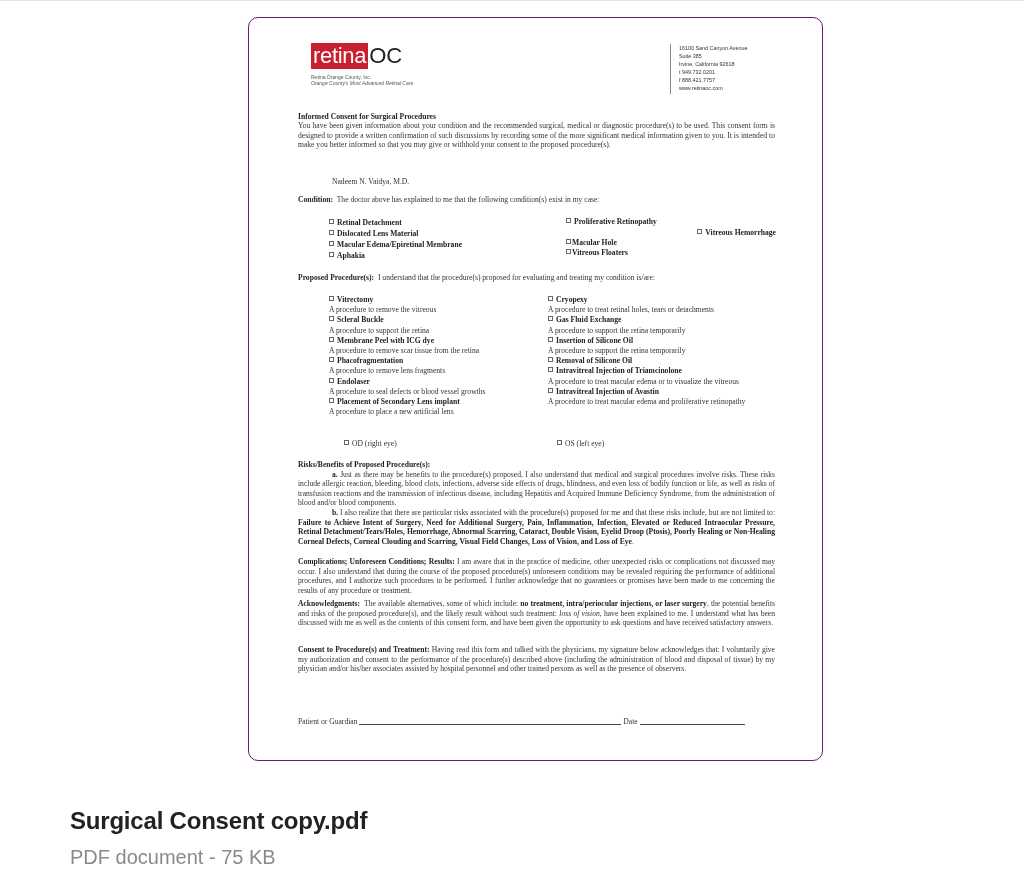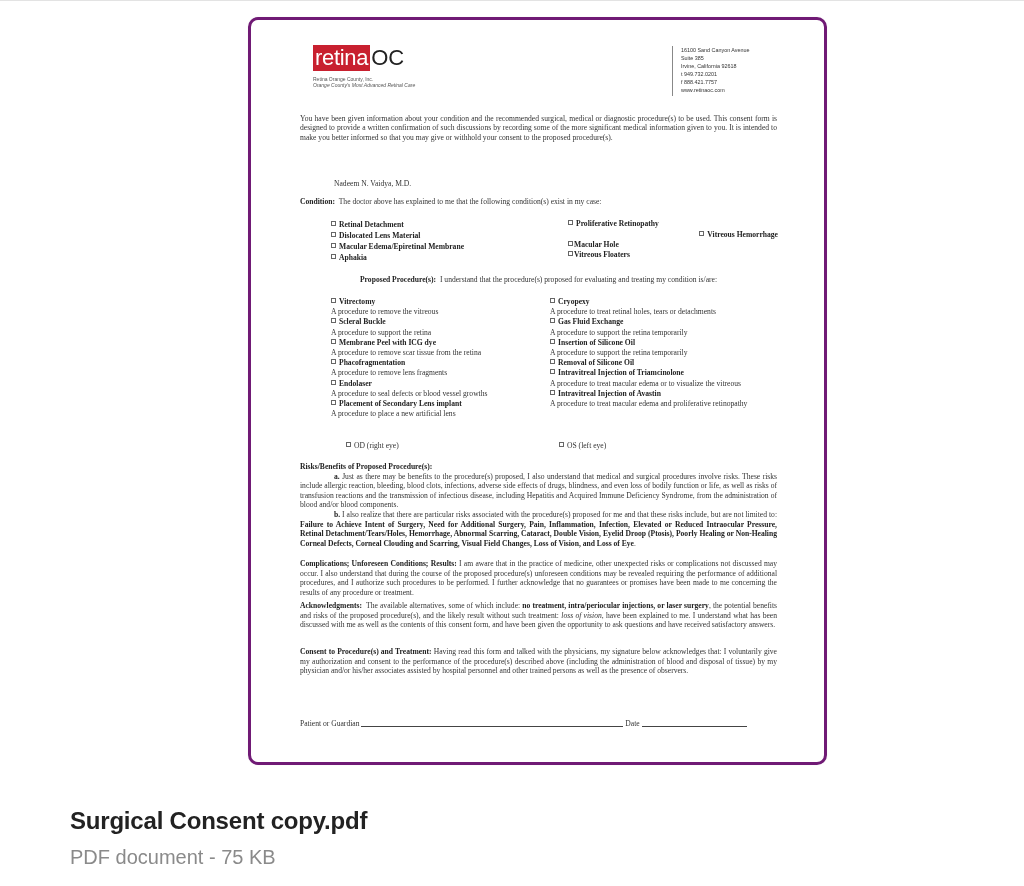--- a/index.html
+++ b/index.html
@@ -1,18 +1,18 @@
 <!DOCTYPE html>
 <html><head>
 <meta charset="utf-8">
 <style>
   html, body { margin:0; padding:0; }
   body { width:1024px; height:886px; background:#ffffff; position:relative; overflow:hidden; font-family:"Liberation Sans", sans-serif; }
   .topline { position:absolute; left:0; top:0; width:1024px; height:1px; background:#e3e3e3; }
-  .page { position:absolute; left:248px; top:17px; width:573px; height:742px; background:#fff; border:3px solid #701a75; border-radius:10px; box-shadow:0 0 2px rgba(0,0,0,0.05); }
+  .page { position:absolute; left:248px; top:17px; width:573px; height:742px; background:#fff; border:1px solid #701a75; border-radius:10px; box-shadow:0 0 2px rgba(0,0,0,0.05); }
   .doc { position:absolute; left:49px; top:0; width:477px; font-family:"Liberation Serif", serif; color:#333; font-size:7.6px; line-height:9.4px; }
   .logo { position:absolute; left:62px; top:25px; }
   .logo-box { display:inline-block; background:#c8202f; color:#fff; font-family:"Liberation Sans", sans-serif; font-size:22px; line-height:26px; padding:0 2px; letter-spacing:-0.3px; }
   .logo-oc { display:inline-block; color:#222; font-family:"Liberation Sans", sans-serif; font-size:22px; line-height:26px; margin-left:1px; }
   .logo-sub { font-size:5px; line-height:6px; color:#555; margin-top:5px; font-family:"Liberation Sans", sans-serif; }
   .logo-sub i { font-style:italic; }
   .addr { position:absolute; left:421px; top:26px; border-left:1px solid #888; padding-left:8px; font-size:5.4px; line-height:8.1px; color:#333; font-family:"Liberation Sans", sans-serif; height:50px; }
   .abs { position:absolute; }
   b { font-weight:bold; color:#222; }
   .cb { display:inline-block; width:3px; height:3px; border:0.6px solid #666; margin-right:3px; vertical-align:1px; }
@@ -42,41 +42,42 @@
     <div>Suite 385</div>
     <div>Irvine, California 92618</div>
     <div>t 949.732.0201</div>
     <div>f 888.421.7757</div>
     <div>www.retinaoc.com</div>
   </div>
 
   <div class="doc">
 
     <div class="abs" style="top:94px; left:0; width:477px;">
+      <div><b>Informed Consent for Surgical Procedures</b></div>
       <div class="para">You have been given information about your condition and the recommended surgical, medical or diagnostic procedure(s) to be used.  This consent form is designed to provide a written confirmation of such discussions by recording some of the more significant medical information given to you.  It is intended to make you better informed so that you may give or withhold your consent to the proposed procedure(s).</div>
     </div>
     <div class="abs" style="top:159px; left:34px;">Nadeem N. Vaidya, M.D.</div>
 
     <div class="abs" style="top:177px; left:0; width:477px;">
       <b>Condition:</b>&nbsp; <span>The doctor above has explained to me that the following condition(s) exist in my case:</span>
     </div>
     <div class="abs" style="top:199px; left:31px; width:210px; line-height:11px;">
       <div><span class="cb"></span><b>Retinal Detachment</b></div>
       <div><span class="cb"></span><b>Dislocated Lens Material</b></div>
       <div><span class="cb"></span><b>Macular Edema/Epiretinal Membrane</b></div>
       <div><span class="cb"></span><b>Aphakia</b></div>
     </div>
     <div class="abs" style="top:199px; left:247px; width:210px; line-height:10px;margin-left:21px;">
       <div><span class="cb"></span><b>Proliferative Retinopathy</b></div>
       <div style="margin-top:1px;text-align:right;"><span class="cb"></span><b>Vitreous Hemorrhage</b></div>
       <div><span class="cb" style="margin-right:1px;"></span><b>Macular Hole</b></div>
       <div><span class="cb" style="margin-right:1px;"></span><b>Vitreous Floaters</b></div>
     </div>
 
-    <div class="abs" style="top:255px; left:0; width:477px;text-align:center;">
+    <div class="abs" style="top:255px; left:0; width:477px;">
       <b>Proposed Procedure(s):</b>&nbsp; <span>I understand that the procedure(s) proposed for evaluating and treating my condition is/are:</span>
     </div>
     <div class="abs" style="top:277px; left:31px; width:215px; line-height:10.2px;">
       <div><span class="cb"></span><span class="proc-title">Vitrectomy</span></div>
       <div>A procedure to remove the vitreous</div>
       <div><span class="cb"></span><span class="proc-title">Scleral Buckle</span></div>
       <div>A procedure to support the retina</div>
       <div><span class="cb"></span><span class="proc-title">Membrane Peel with ICG dye</span></div>
       <div>A procedure to remove scar tissue from the retina</div>
       <div><span class="cb"></span><span class="proc-title">Phacofragmentation</span></div>

